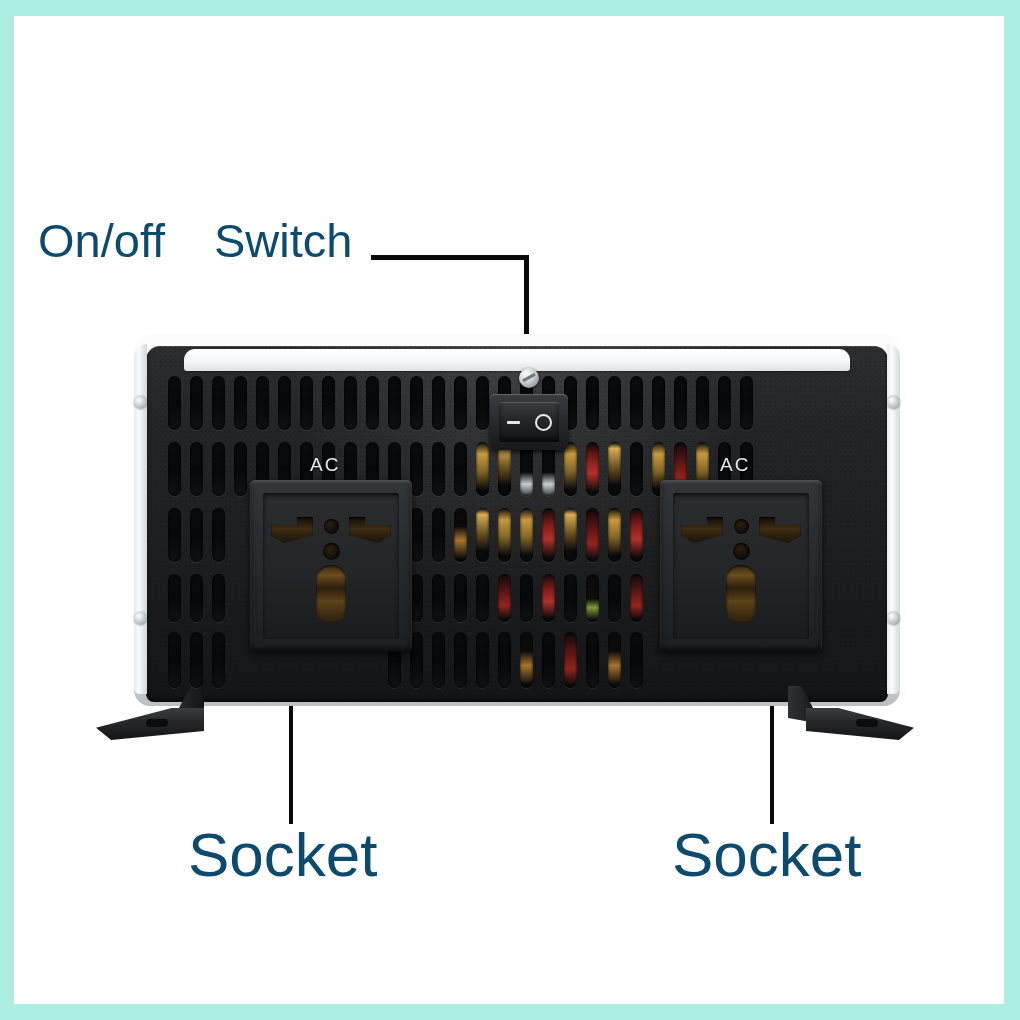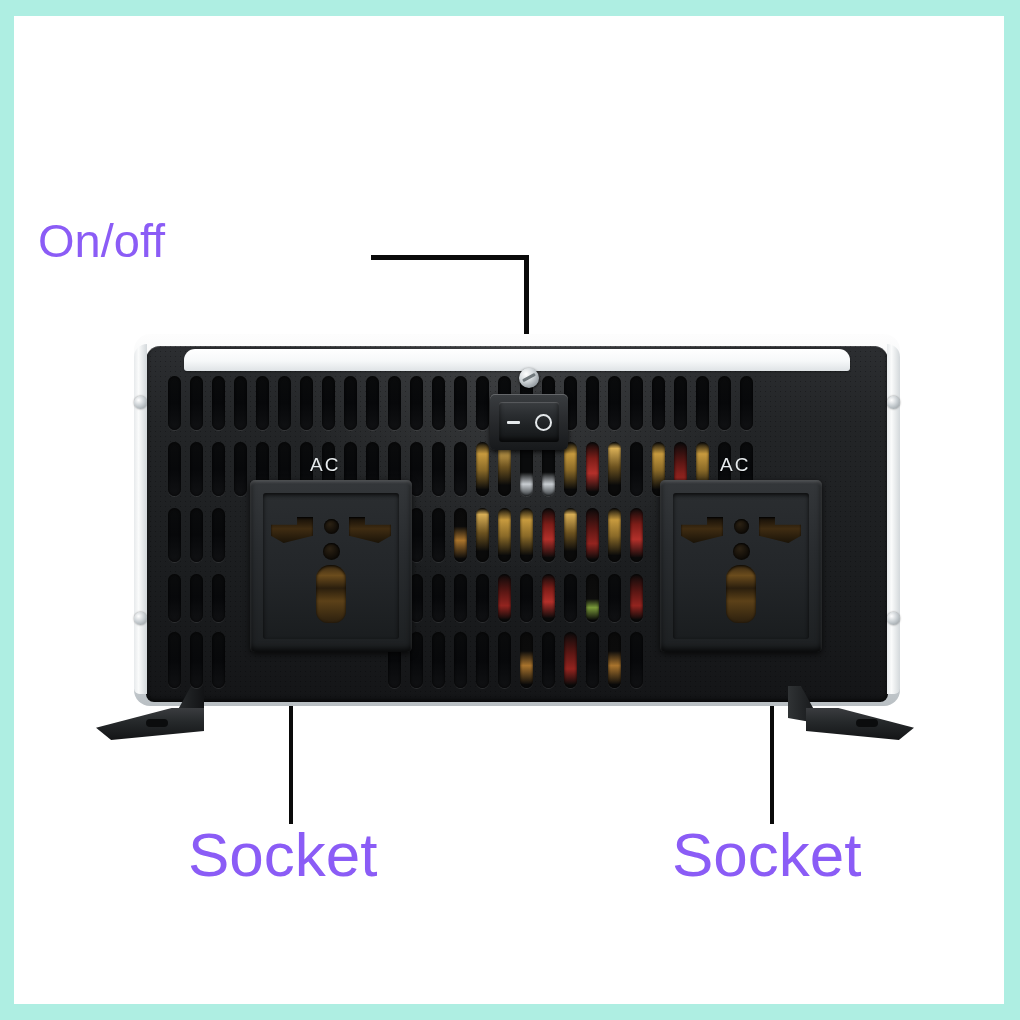--- a/index.html
+++ b/index.html
@@ -29,21 +29,21 @@
     top: 16px;
     width: 990px;
     height: 988px;
     background: #ffffff;
     overflow: hidden;
   }
 
   
   .anno-text {
     position: absolute;
-    color: #8b5cf6;
+    color: #0c4a6e;
     font-family: "Liberation Sans", sans-serif;
     white-space: nowrap;
     line-height: 1;
   }
   #label-onoff {
     left: 24px;
     top: 201px;
     font-size: 47px;
   }
   #label-switch {
@@ -382,20 +382,21 @@
   #foot-left  { left: -38px;  top: 352px; width: 150px; height: 60px; }
   #foot-right { left: 654px;  top: 352px; width: 150px; height: 60px; }
 </style>
 </head>
 <body>
 
 <div id="page">
   <div id="canvas">
 
     <div class="anno-text" id="label-onoff">On/off</div>
+    <div class="anno-text" id="label-switch">Switch</div>
     <div class="anno-text" id="label-socket-left">Socket</div>
     <div class="anno-text" id="label-socket-right">Socket</div>
 
     <div class="leader" id="leader-switch-h"></div>
     <div class="leader" id="leader-switch-v"></div>
     <div class="leader" id="leader-socket-left"></div>
     <div class="leader" id="leader-socket-right"></div>
 
     <div id="device">
 

